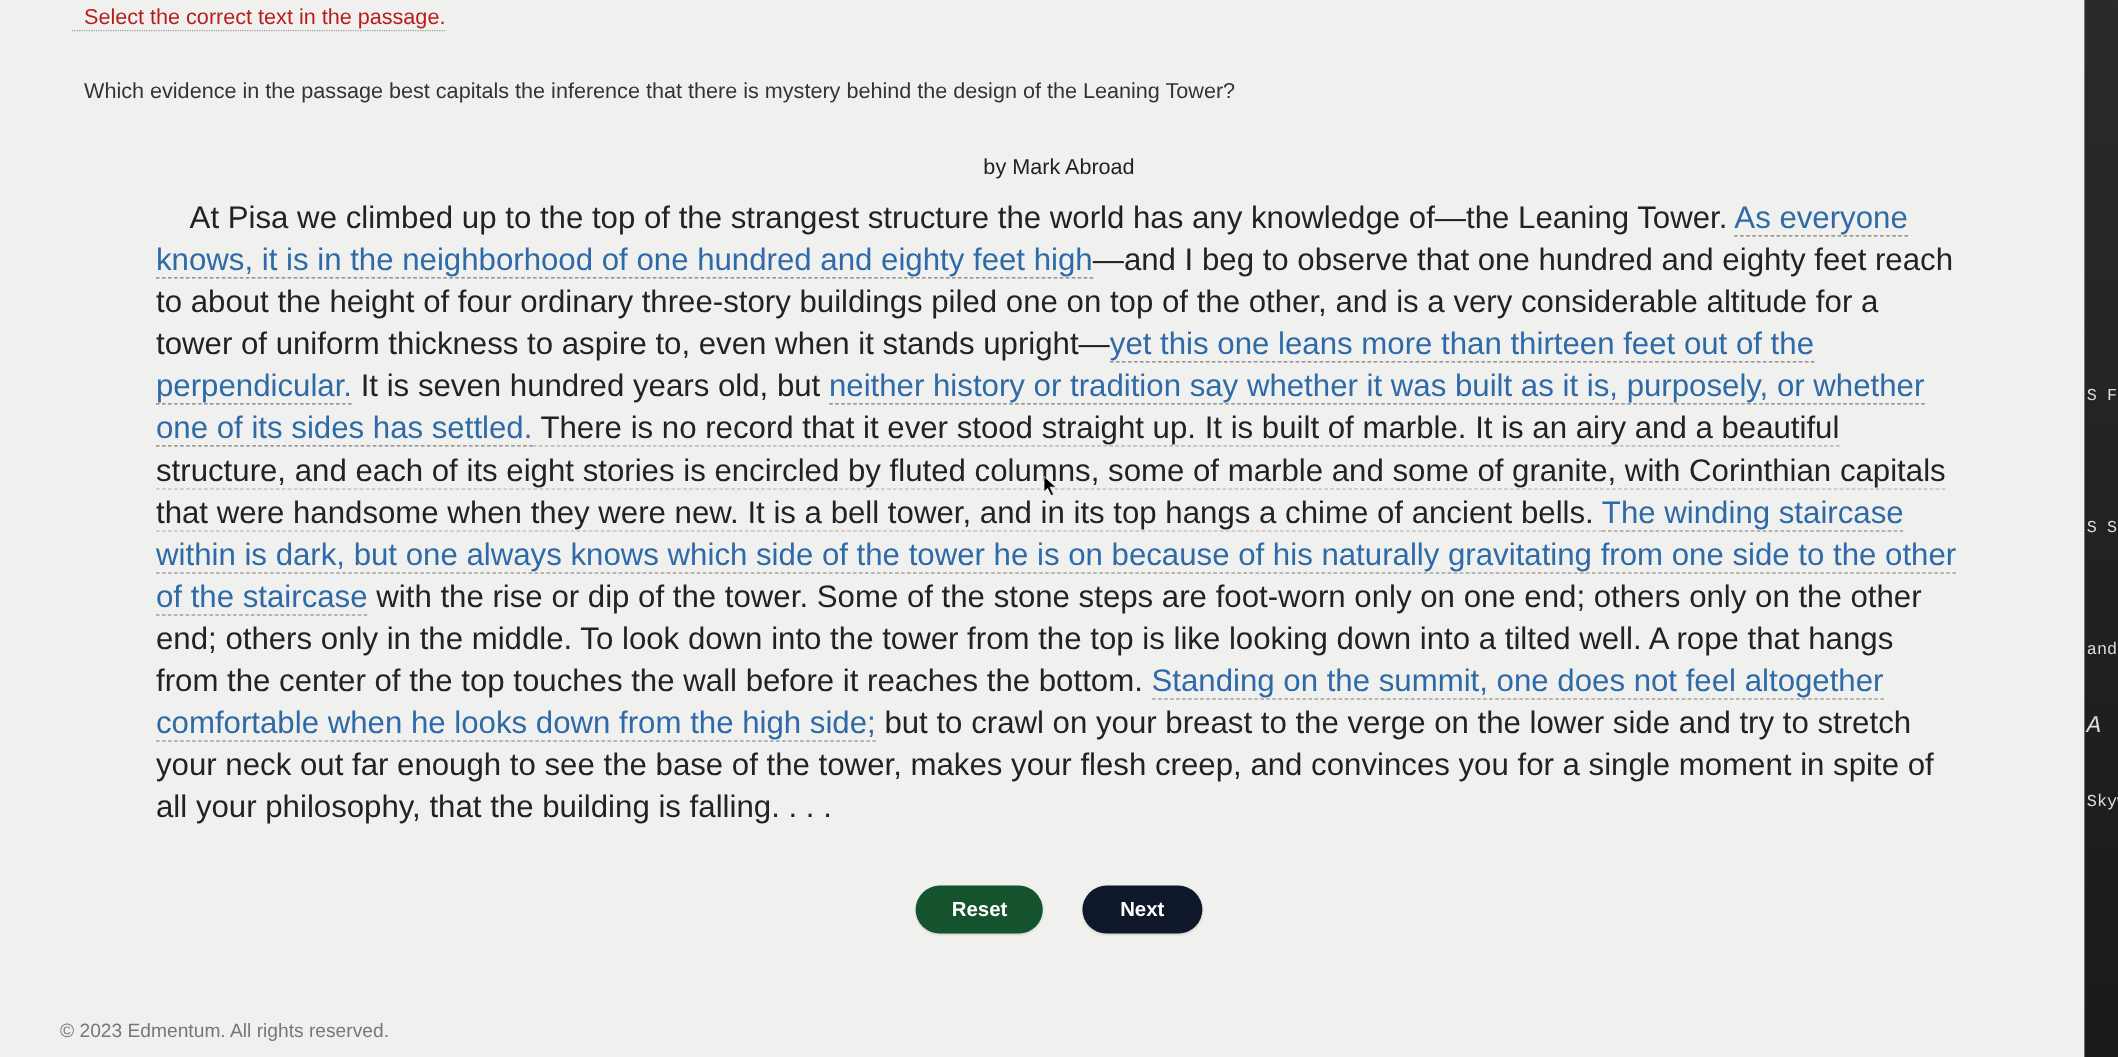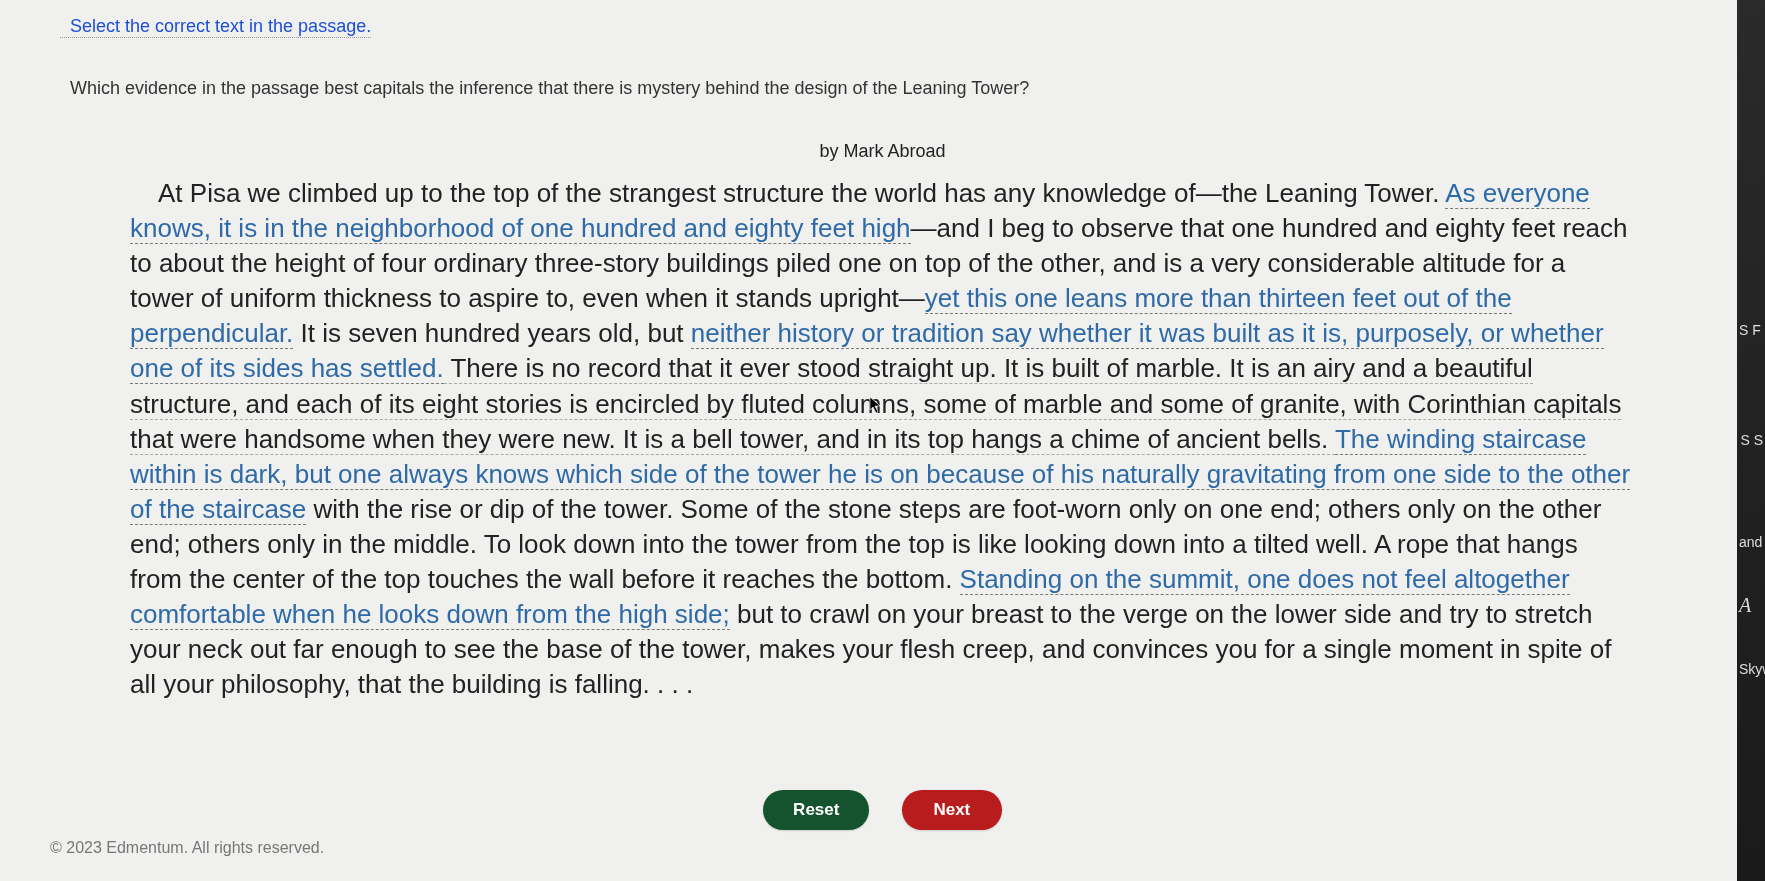--- a/index.html
+++ b/index.html
@@ -9,22 +9,22 @@
     width: 1765px;
     height: 881px;
     position: relative;
     color: #222;
   }
   .content {
     padding: 0 60px;
   }
   .instruction {
     font-size: 18px;
-    color: #1d4ed8;
-    padding-top: 16px;
+    color: #b91c1c;
+    padding-top: 4px;
     padding-left: 10px;
     border-bottom: 1px dotted #999;
     display: inline-block;
   }
   .question {
     font-size: 18px;
     color: #333;
     margin-top: 40px;
     padding-left: 10px;
   }
@@ -63,40 +63,40 @@
     border-radius: 999px;
     color: #fff;
     font-size: 17px;
     font-weight: bold;
     border: none;
     cursor: pointer;
     margin: 0 14px;
     box-shadow: 0 1px 2px rgba(0,0,0,0.15);
   }
   .btn-reset { background: #14532d; }
-  .btn-next  { background: #b91c1c; margin-top: 40px; }
+  .btn-next  { background: #0f172a; }
   .copyright {
     position: absolute;
-    bottom: 24px;
+    bottom: 12px;
     left: 50px;
     font-size: 16px;
     color: #777;
   }
   .right-edge {
     position: absolute;
     right: 0;
     top: 0;
     bottom: 0;
     width: 28px;
     background: linear-gradient(#2a2a2a, #1a1a1a);
     color: #ddd;
     font-size: 14px;
     overflow: hidden;
   }
-  .right-edge div { padding: 2px 2px; white-space: nowrap; }
+  .right-edge div { padding: 2px 2px; white-space: nowrap; font-family: Liberation Mono, monospace; }
   .re-1 { margin-top: 320px; }
   .re-2 { margin-top: 90px; text-align: right; }
   .re-3 { margin-top: 82px; }
   .re-4 { margin-top: 40px; font-size: 20px; font-style: italic; font-family: Georgia, serif;}
   .re-5 { margin-top: 40px; }
   .cursor-icon {
     position: absolute;
     left: 868px;
     top: 396px;
     font-size: 14px;

